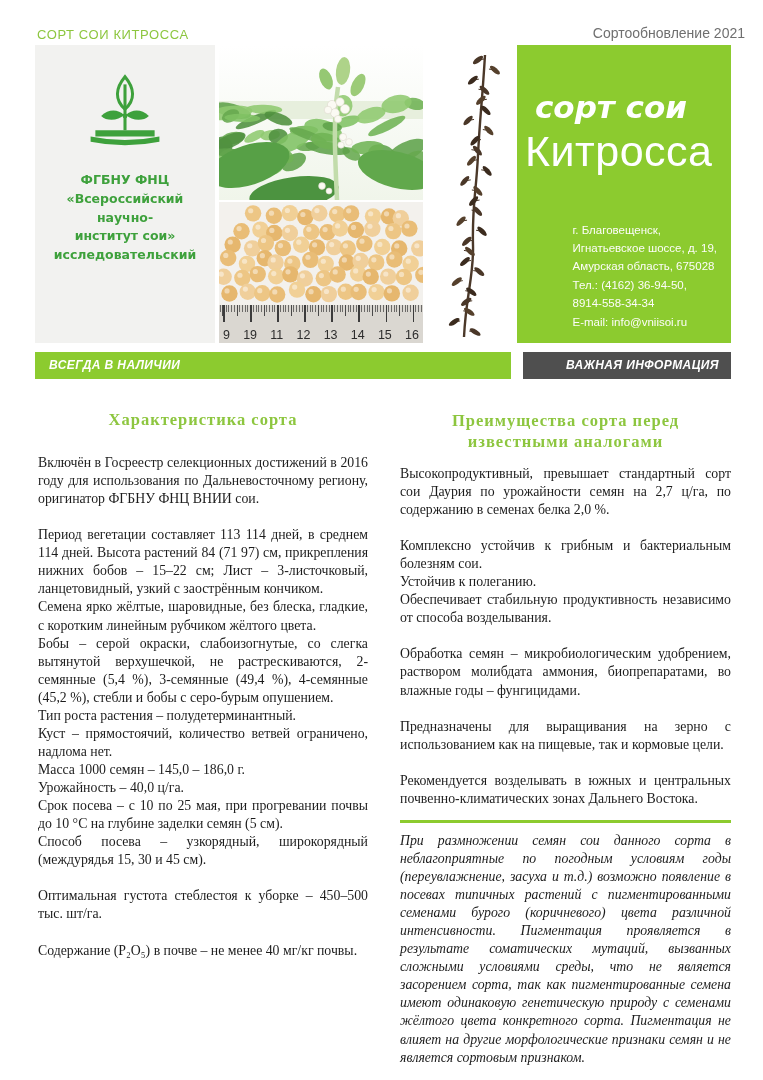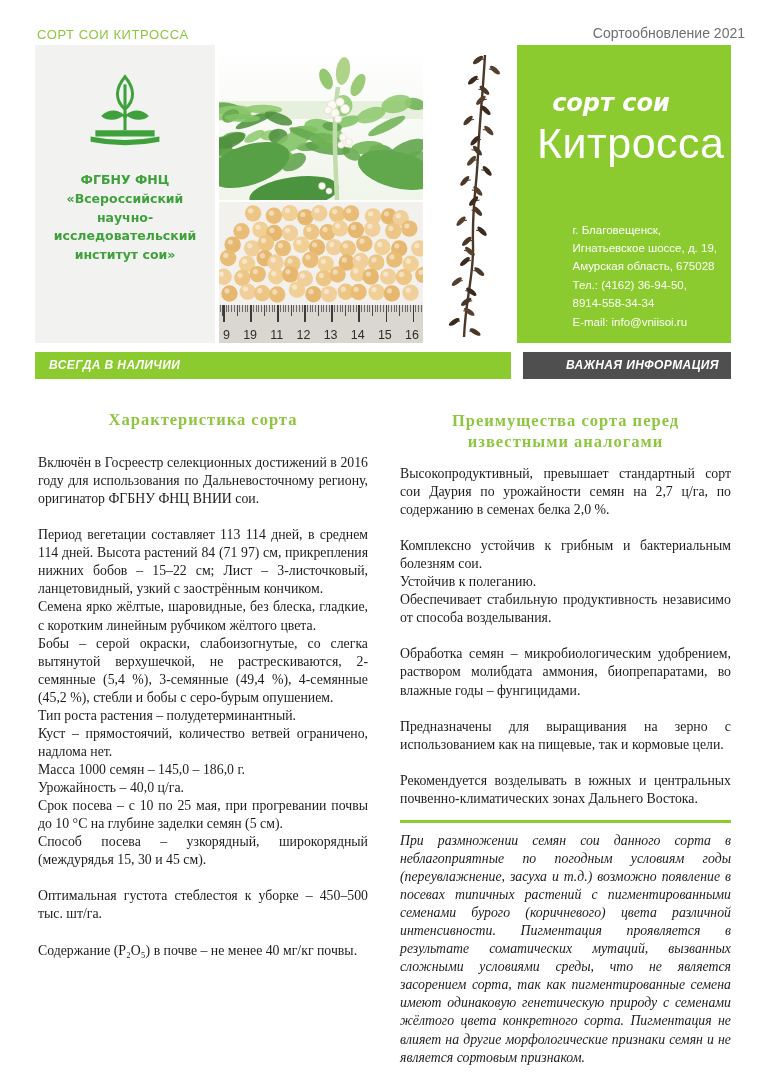--- a/index.html
+++ b/index.html
@@ -28,23 +28,23 @@
       repeating-linear-gradient(90deg,#3c3c3c 0 1.5px,transparent 1.5px 27.1px),
       repeating-linear-gradient(90deg,#4a4a4a 0 1px,transparent 1px 13.55px),
       repeating-linear-gradient(90deg,rgba(60,60,60,.7) 0 1px,transparent 1px 2.71px);
     background-size:100% 17px,100% 11px,100% 7px;
     background-repeat:repeat-x;background-position:4px 0,4px 0,4px 0;}
   .ruler .nums{position:absolute;left:0;right:0;bottom:1px;display:flex;justify-content:space-between;
     padding:0 4px;font-family:"Liberation Sans",sans-serif;font-size:12.5px;color:#2d2d2d;}
 
   .variety-box{position:absolute;left:517px;top:0;width:214px;height:298px;background:#8ccb2f;color:#ffffff;}
   .variety-label{margin-top:44px;text-align:center;padding-right:26px;
-                 font-family:"DejaVu Sans",sans-serif;font-style:italic;font-weight:bold;font-size:24px;}
+                 font-family:"DejaVu Sans",sans-serif;font-style:italic;font-weight:bold;font-size:31px;}
   .variety-name{margin-top:2px;padding-left:8px;font-family:"Liberation Sans",sans-serif;
-                font-size:43px;font-weight:normal;letter-spacing:.5px;margin-left:12px;}
+                font-size:43px;font-weight:normal;letter-spacing:.5px;}
   .contact{position:absolute;right:14px;bottom:12px;
            font-family:"Liberation Sans",sans-serif;font-size:11.5px;line-height:1.6;color:#fdfdfa;}
 
   
   .banner-green{position:absolute;left:35px;top:352px;width:476px;height:27px;background:#8ccb2f;
     color:#ffffff;font-family:"Liberation Sans",sans-serif;font-size:12px;font-weight:bold;font-style:italic;
     line-height:27px;padding-left:14px;box-sizing:border-box;letter-spacing:.4px;}
   .banner-dark{position:absolute;left:523px;top:352px;width:208px;height:27px;background:#4f4f4f;
     color:#ffffff;font-family:"Liberation Sans",sans-serif;font-size:12px;font-weight:bold;font-style:italic;
     line-height:27px;text-align:right;padding-right:12px;box-sizing:border-box;letter-spacing:.4px;}
@@ -78,22 +78,22 @@
         <path d="M20 47 C28 39 38 40 44 46 C38 52 26 53 20 47 Z" fill="#3ea13c"></path>
         <path d="M70 47 C62 39 52 40 46 46 C52 52 64 53 70 47 Z" fill="#3ea13c"></path>
         <circle cx="45" cy="47" r="2.6" fill="#3ea13c"></circle>
         <path d="M14 62 H76 V68.5 H14 Z" fill="#3ea13c"></path>
         <path d="M9 68.5 Q45 76 81 68.5 L81 74 Q45 81.5 9 74 Z" fill="#3ea13c"></path>
       </svg>
       <div class="logo-text">
         <div>ФГБНУ ФНЦ</div>
         <div>«Всероссийский</div>
         <div>научно-</div>
+        <div>институт сои»</div>
         <div>исследовательский</div>
-        <div>институт сои»</div>
       </div>
     </div>
 
     <div class="photo-plant">
       <svg width="204" height="155" viewBox="0 0 204 155">
         <defs>
           <linearGradient id="sky" x1="0" y1="0" x2="0" y2="1">
             <stop offset="0" stop-color="#ffffff"></stop>
               <stop offset="1" stop-color="#f0f5ea"></stop>
           </linearGradient>

